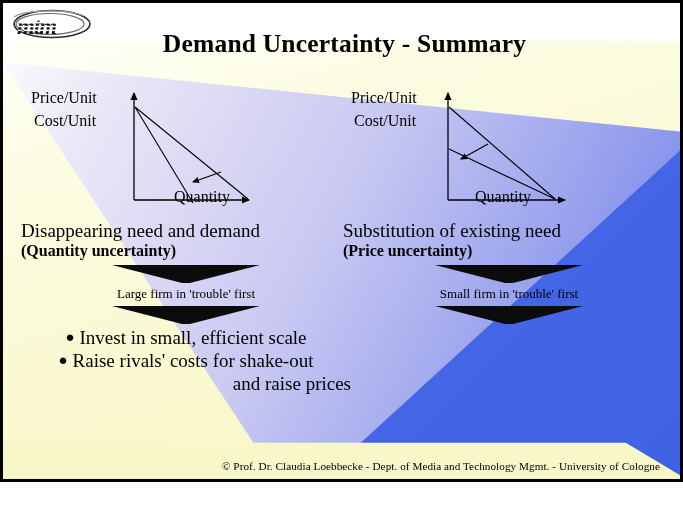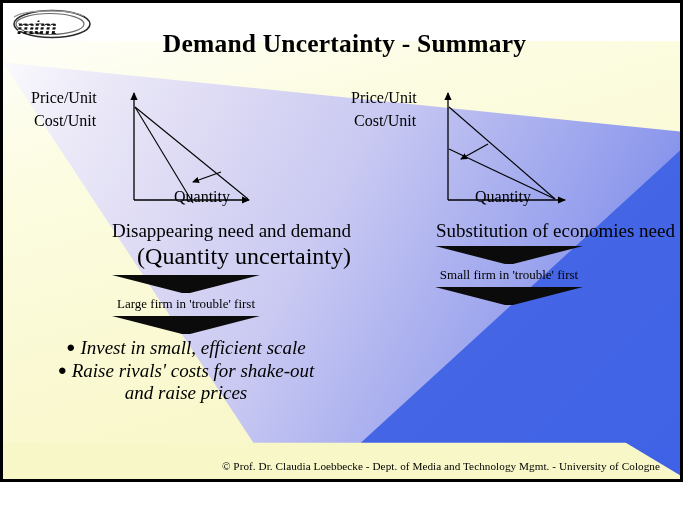--- a/index.html
+++ b/index.html
@@ -102,29 +102,29 @@
   }
 
   .axis-label {
     position: absolute;
     font-size: 16px;
     color: #000000;
     white-space: nowrap;
   }
 
   .stmt {
-    text-align: right;
+    text-align: left;
     font-size: 19px;
     line-height: 1.18;
     color: #000000;
     white-space: nowrap;
   }
   .stmt.bold {
-    font-weight: normal;
-    font-size: 24px;
+    font-weight: bold;
+    font-size: 16px;
   }
 
   .chevron {
     display: block;
     margin: 2px auto 2px auto;
   }
 
   .blockline {
     text-align: center;
     font-size: 13px;
@@ -136,34 +136,34 @@
     list-style: none;
     margin: 1px 0 0 0;
     padding: 0;
   }
   ul.bullets li {
     font-size: 19px;
     line-height: 1.2;
     color: #000000;
     text-align: center;
     position: relative;
-    font-style: italic;
   }
   .bullet-row {
     display: block;
     white-space: nowrap;
   }
   .bullet-dot {
     font-size: 15px;
     vertical-align: 2px;
     margin-right: 5px;
   }
   .bullet-cont {
     display: block;
     white-space: nowrap;
+    text-align: right;
   }
 
   
   #footer {
     position: absolute;
     right: 20px;
     bottom: 7px;
     font-size: 11.2px;
     color: #000000;
     white-space: nowrap;
@@ -285,21 +285,22 @@
         <line x1="105" y1="115" x2="222" y2="115" stroke="#000" stroke-width="1.3" marker-end="url(#ah-r2)"></line>
 
         <line x1="106" y1="22" x2="212" y2="114" stroke="#000" stroke-width="1.1"></line>
 
         <line x1="106" y1="64" x2="212" y2="114" stroke="#000" stroke-width="1.1"></line>
 
         <line x1="145" y1="59" x2="118" y2="74" stroke="#000" stroke-width="1.2" marker-end="url(#ah-r)"></line>
       </svg>
     </div>
 
-    <div class="stmt">Substitution of economies need</div>
+    <div class="stmt">Substitution of existing need</div>
+    <div class="stmt bold">(Price uncertainty)</div>
 
     <svg class="chevron" width="148" height="21" viewBox="0 0 148 21" xmlns="http://www.w3.org/2000/svg">
       <polygon points="0,2 148,2 78,20 70,20" fill="#0b0b0b"></polygon>
     </svg>
 
     <div class="blockline">Small firm in 'trouble' first</div>
 
     <svg class="chevron" width="148" height="21" viewBox="0 0 148 21" xmlns="http://www.w3.org/2000/svg">
       <polygon points="0,2 148,2 78,20 70,20" fill="#0b0b0b"></polygon>
     </svg>

